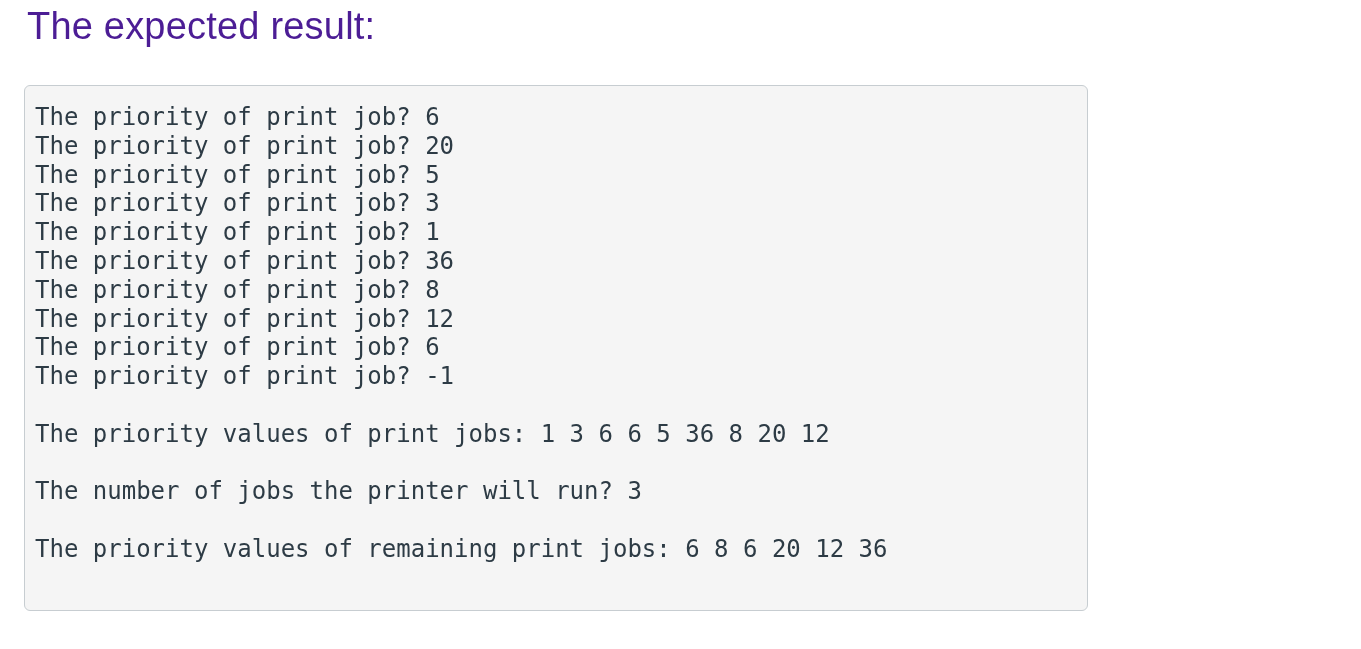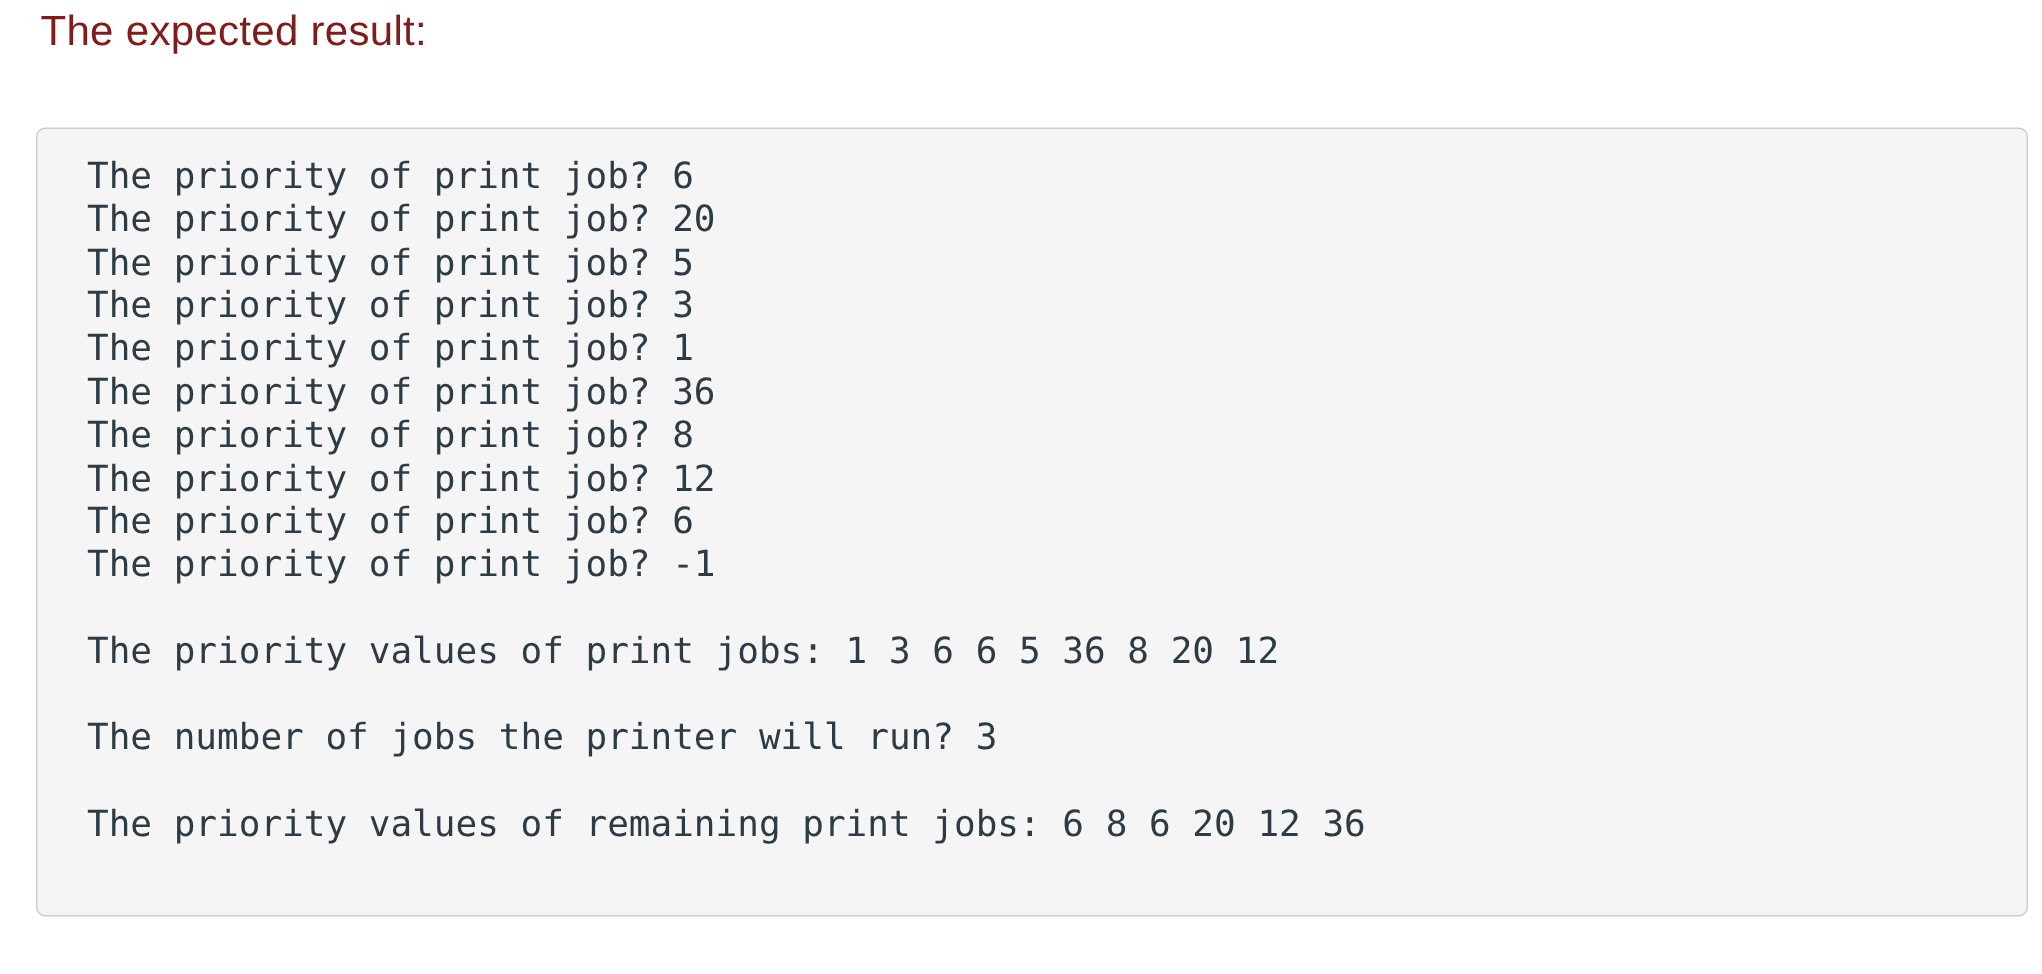--- a/index.html
+++ b/index.html
@@ -15,35 +15,35 @@
   .page {
     position: relative;
     width: 1361px;
     height: 649px;
   }
   .page-heading {
     margin: 0;
     position: absolute;
     left: 27px;
     top: 4px;
-    font-size: 28px;
+    font-size: 38px;
     line-height: 1.2;
     font-weight: 400;
-    color: #7f1d1d;
+    color: #4c1d95;
     letter-spacing: 0.2px;
   }
   .output-box {
     position: absolute;
     left: 24px;
     top: 85px;
-    width: 1328px;
+    width: 1064px;
     background: #f5f5f5;
     border: 1px solid #c7cdd1;
     border-radius: 6px;
-    padding: 17px 33px;
+    padding: 17px 10px;
   }
   .console-text {
     margin: 0;
     font-family: "DejaVu Sans Mono", "Liberation Mono", monospace;
     font-size: 24px;
     line-height: 28.8px;
     color: #2d3b45;
     white-space: pre;
     min-height: 490px;
   }

